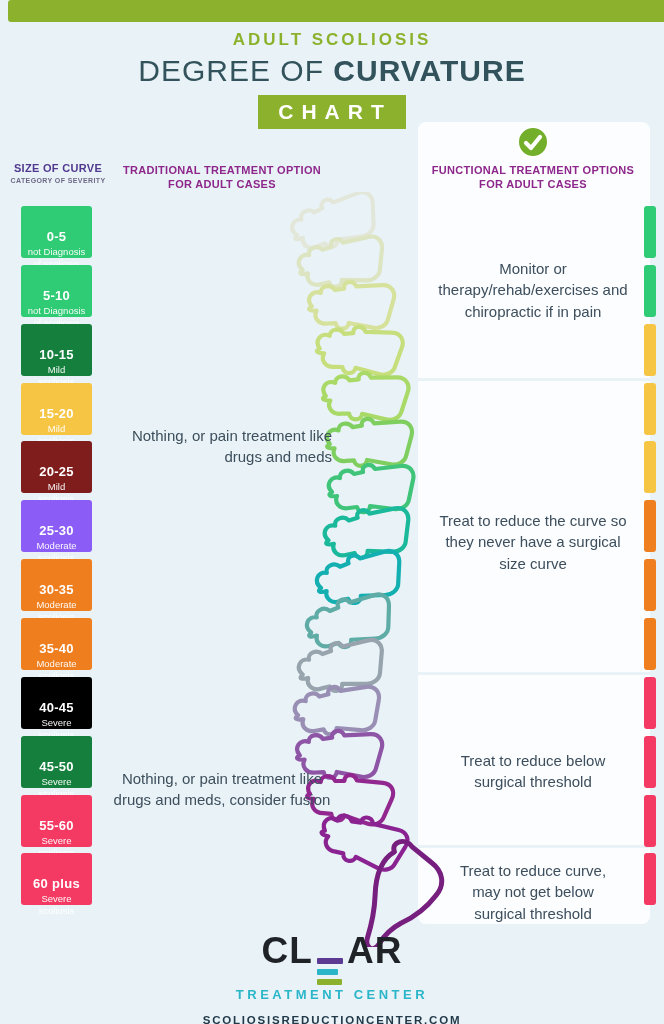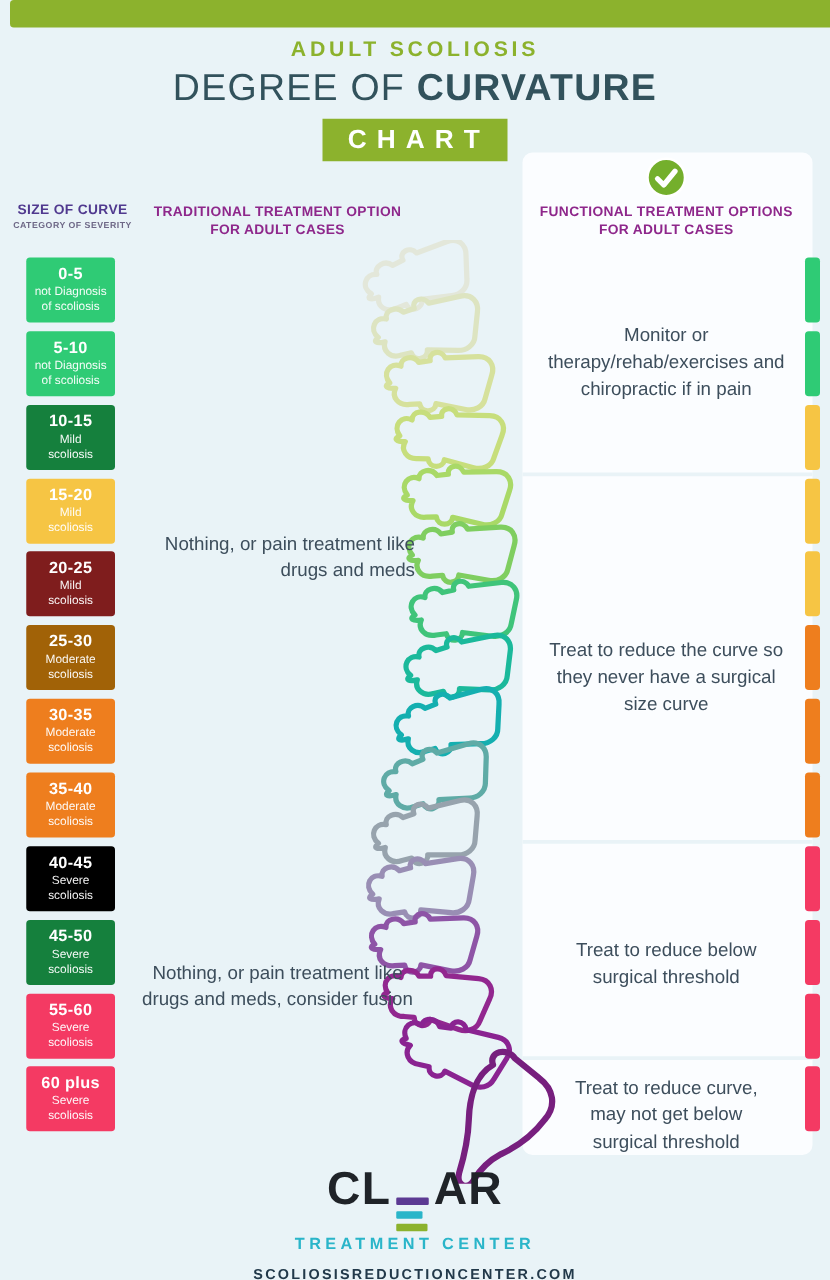--- a/index.html
+++ b/index.html
@@ -24,21 +24,21 @@
   .check svg{display:block;width:100%;height:100%;}
 
   .colhead{position:absolute;text-align:center;font-weight:bold;line-height:1.25;}
   .colhead .t{font-size:11px;letter-spacing:0.3px;}
   .size-head{left:6px;top:162px;width:104px;color:#50398F;}
   .size-head .sub{font-size:7px;color:#6E6887;letter-spacing:0.4px;margin-top:1px;}
   .trad-head{left:112px;top:164px;width:220px;color:#8E278B;}
   .func-head{left:423px;top:164px;width:220px;color:#8E278B;}
 
   .badge{position:absolute;left:21px;width:71px;height:52px;border-radius:3px;color:#fff;
-    text-align:center;box-sizing:border-box;padding-top:5px;}
+    text-align:center;box-sizing:border-box;padding-top:23px;}
   .badge .rng{font-size:13px;font-weight:800;letter-spacing:0.3px;}
   .badge .sev{font-size:9.5px;font-weight:500;line-height:1.3;margin-top:2px;opacity:0.95;}
 
   .seg{position:absolute;left:644px;width:12px;height:52px;border-radius:3px;}
 
   .note{position:absolute;text-align:center;color:#3D4E5C;font-size:15px;font-weight:500;line-height:1.42;}
 
   .spine-svg{position:absolute;left:262px;top:192px;width:210px;height:755px;}
 
   .footer{position:absolute;left:0;top:932px;width:100%;text-align:center;}
@@ -122,21 +122,21 @@
           <div>scoliosis</div>
         </div>
       </div>
       <div class="badge" style="top: 441px; background: #7f1d1d;">
         <div class="rng">20-25</div>
         <div class="sev">
           <div>Mild</div>
           <div>scoliosis</div>
         </div>
       </div>
-      <div class="badge" style="top: 500px; background: #a16207;">
+      <div class="badge" style="top: 500px; background: #8b5cf6;">
         <div class="rng">25-30</div>
         <div class="sev">
           <div>Moderate</div>
           <div>scoliosis</div>
         </div>
       </div>
       <div class="badge" style="top: 559px; background: rgb(238, 126, 30);">
         <div class="rng">30-35</div>
         <div class="sev">
           <div>Moderate</div>

